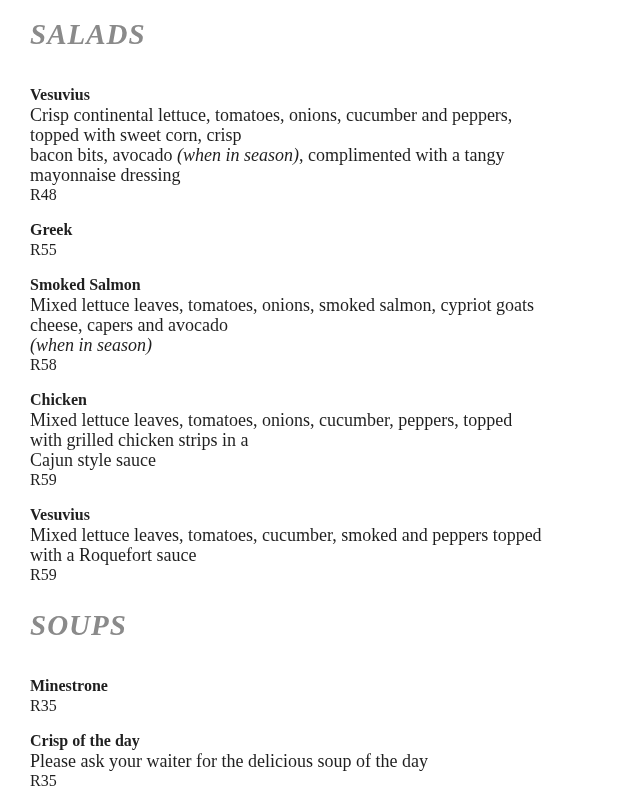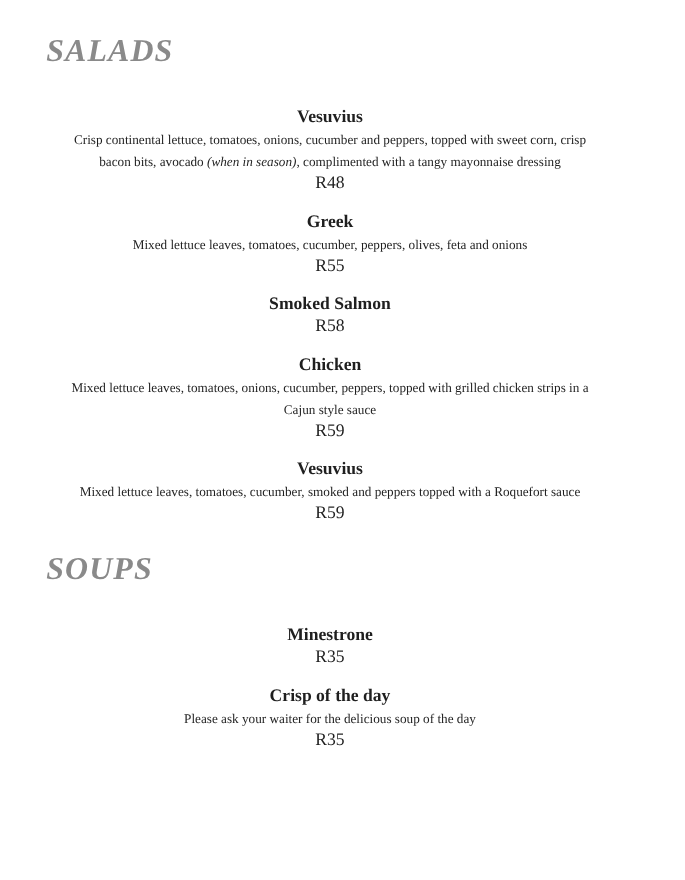--- a/index.html
+++ b/index.html
@@ -8,49 +8,47 @@
     background: #ffffff;
   }
   body {
     width: 623px;
     height: 800px;
     overflow: hidden;
     font-family: "Liberation Serif", "DejaVu Serif", serif;
     color: #1f1f1f;
   }
   .page {
-    padding: 32px 28px 0 30px;
+    padding: 20px 28px 0 30px;
     box-sizing: border-box;
     width: 574px;
-    margin-left: 12px;
   }
   .section-title {
     font-size: 29px;
     font-style: italic;
     font-weight: 600;
     color: #8a8a8a;
     letter-spacing: 1px;
     line-height: 1;
     margin: 0 0 36px 0;
   }
   .menu-section + .menu-section {
     margin-top: 26px;
   }
   .menu-item {
     margin: 0 0 15px 0;
     max-width: 575px;
-    text-align: center;
   }
   .item-name {
     font-size: 16px;
     font-weight: bold;
     line-height: 20px;
   }
   .item-desc {
-    font-size: 12px;
+    font-size: 18px;
     line-height: 20px;
     font-family: Liberation Serif, serif;
   }
   .item-desc .it {
     font-style: italic;
   }
   .item-price {
     font-size: 16px;
     font-weight: normal;
     line-height: 20px;
@@ -65,26 +63,26 @@
     <h2 class="section-title">SALADS</h2>
     <div class="items">
   <div class="menu-item">
     <div class="item-name">Vesuvius</div>
     <div class="item-desc"><span>Crisp continental lettuce, tomatoes, onions, cucumber and peppers, topped with sweet corn, crisp</span><br><span>bacon bits, avocado </span><span class="it">(when in season)</span><span>, complimented with a tangy mayonnaise dressing</span></div>
     <div class="item-price">R48</div>
   </div>
 
   <div class="menu-item">
     <div class="item-name">Greek</div>
-    <div class="item-desc"><span>Mixed lettuce leaves, tomatoes, cucumber, peppers, olives, feta and onions</span></div>
     <div class="item-price">R55</div>
   </div>
 
   <div class="menu-item">
     <div class="item-name">Smoked Salmon</div>
+    <div class="item-desc"><span>Mixed lettuce leaves, tomatoes, onions, smoked salmon, cypriot goats cheese, capers and avocado</span><br><span class="it">(when in season)</span></div>
     <div class="item-price">R58</div>
   </div>
 
   <div class="menu-item">
     <div class="item-name">Chicken</div>
     <div class="item-desc"><span>Mixed lettuce leaves, tomatoes, onions, cucumber, peppers, topped with grilled chicken strips in a</span><br><span>Cajun style sauce</span></div>
     <div class="item-price">R59</div>
   </div>
 
   <div class="menu-item">

